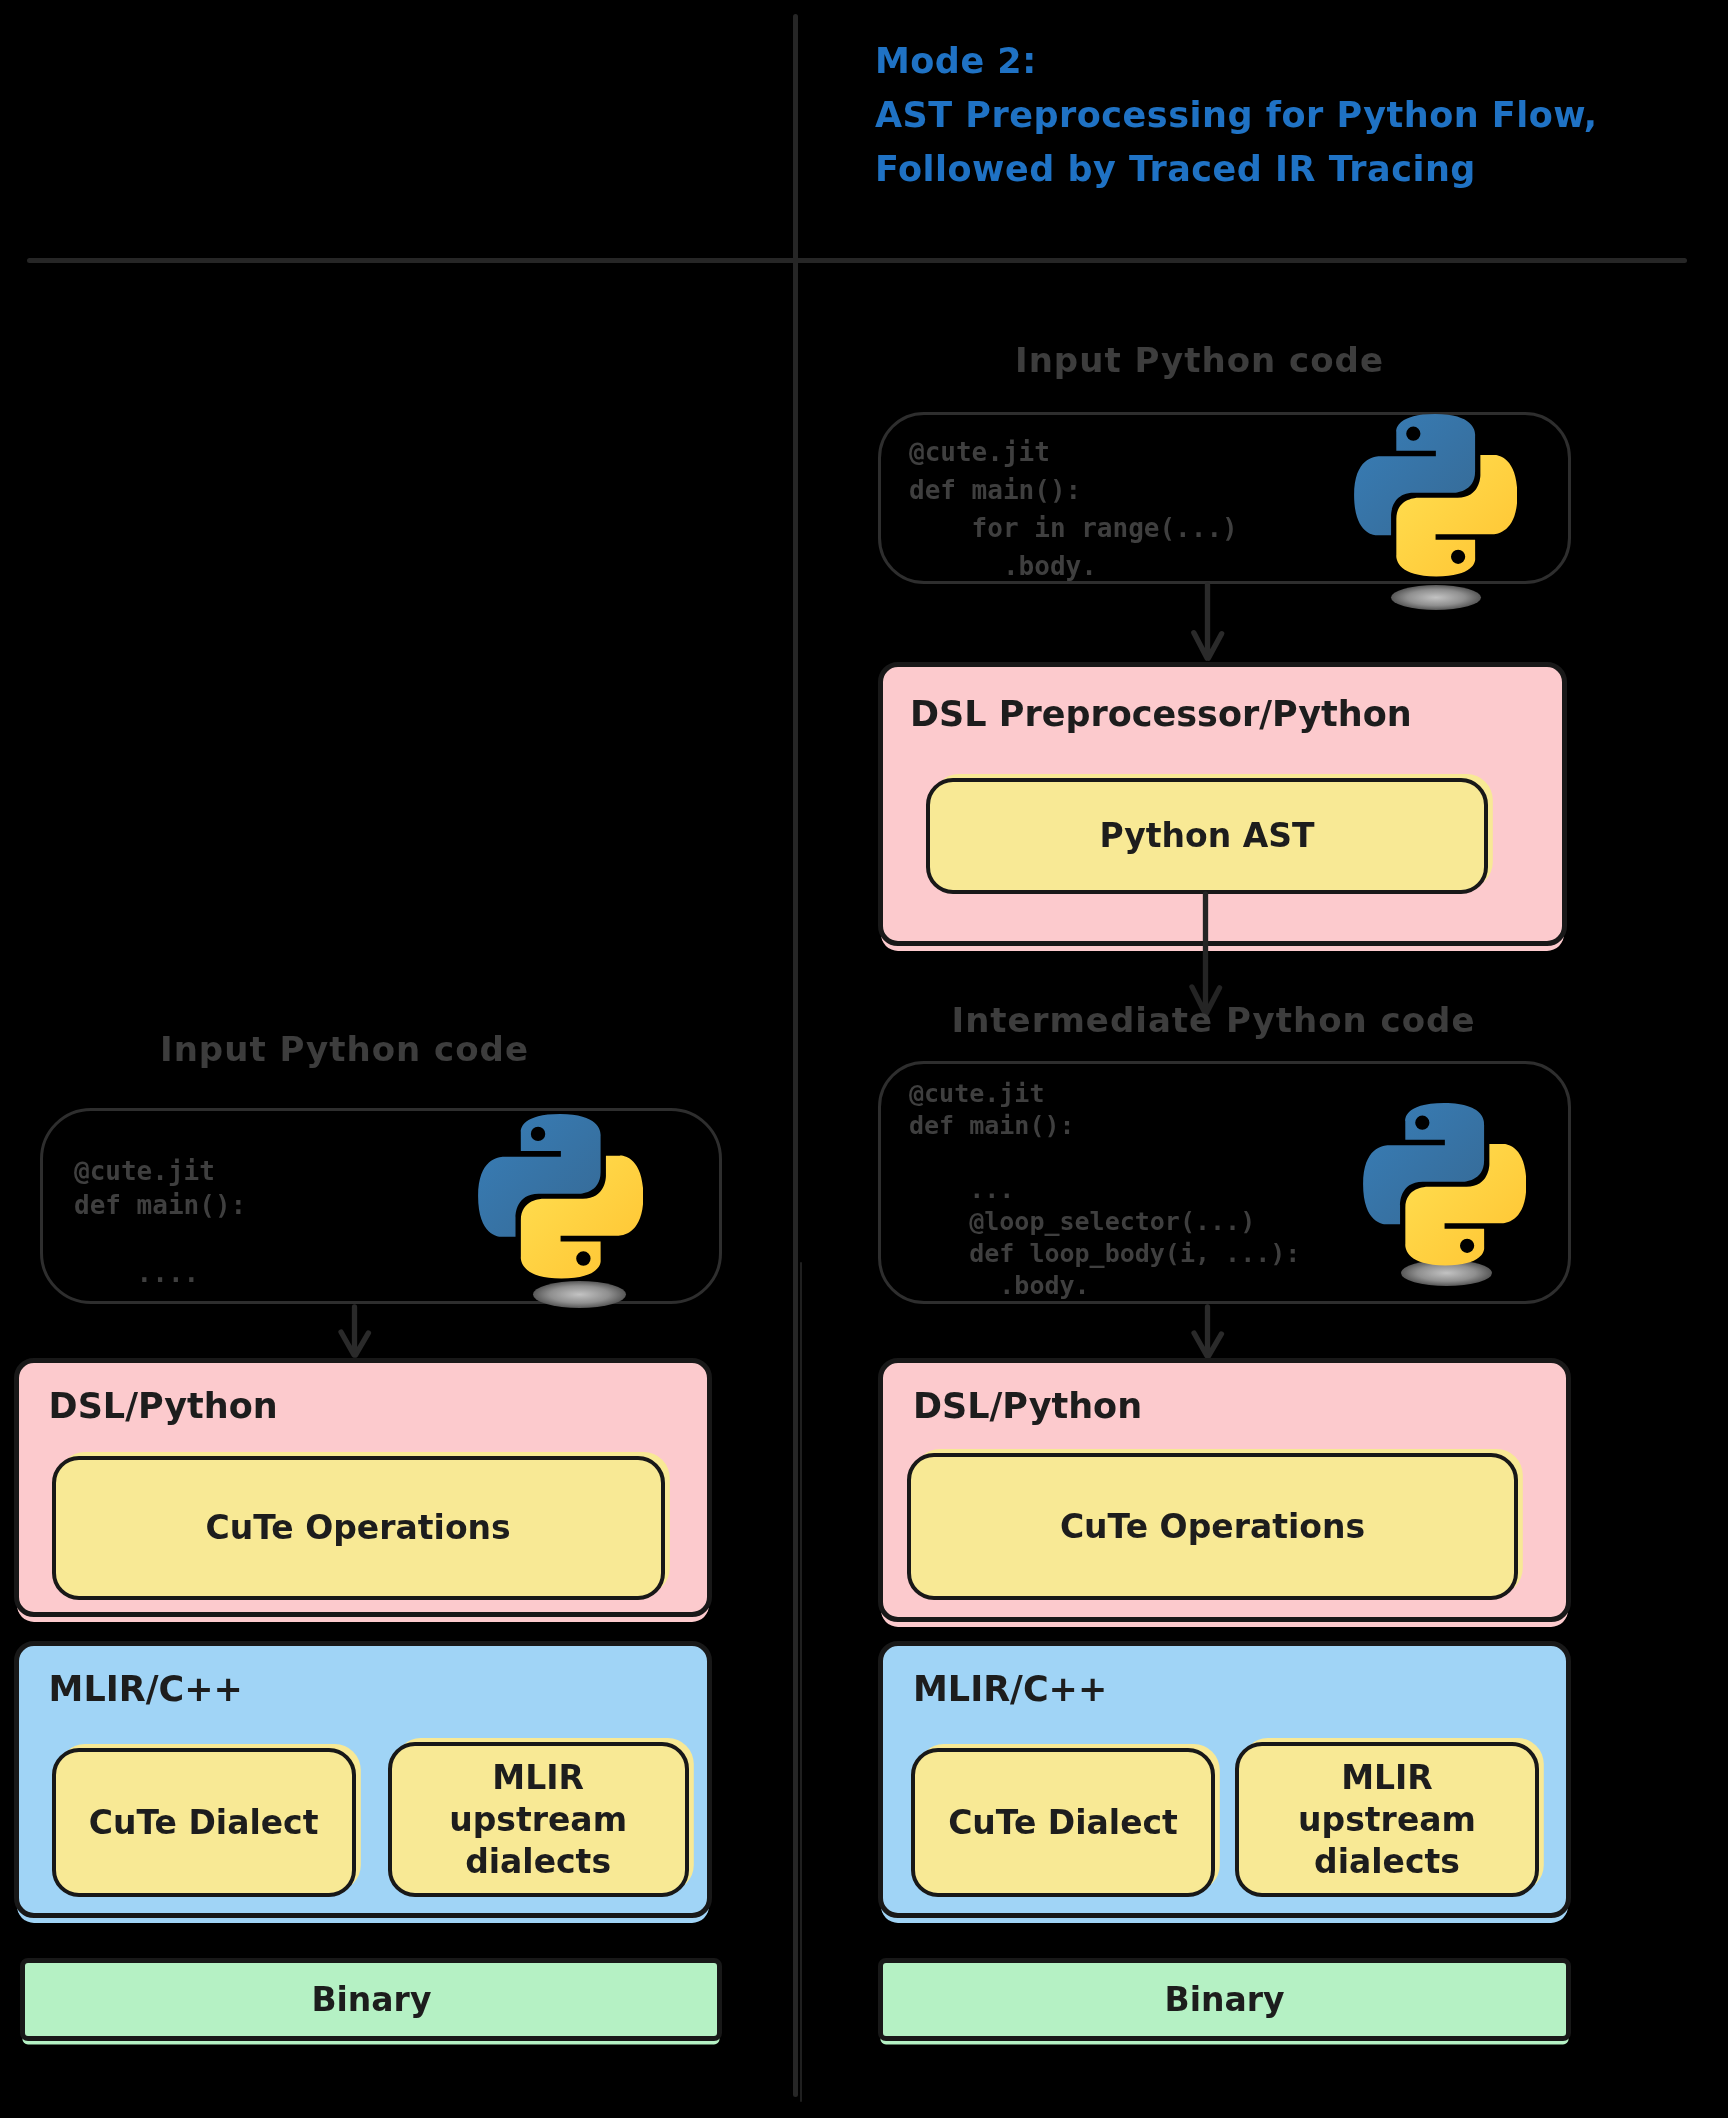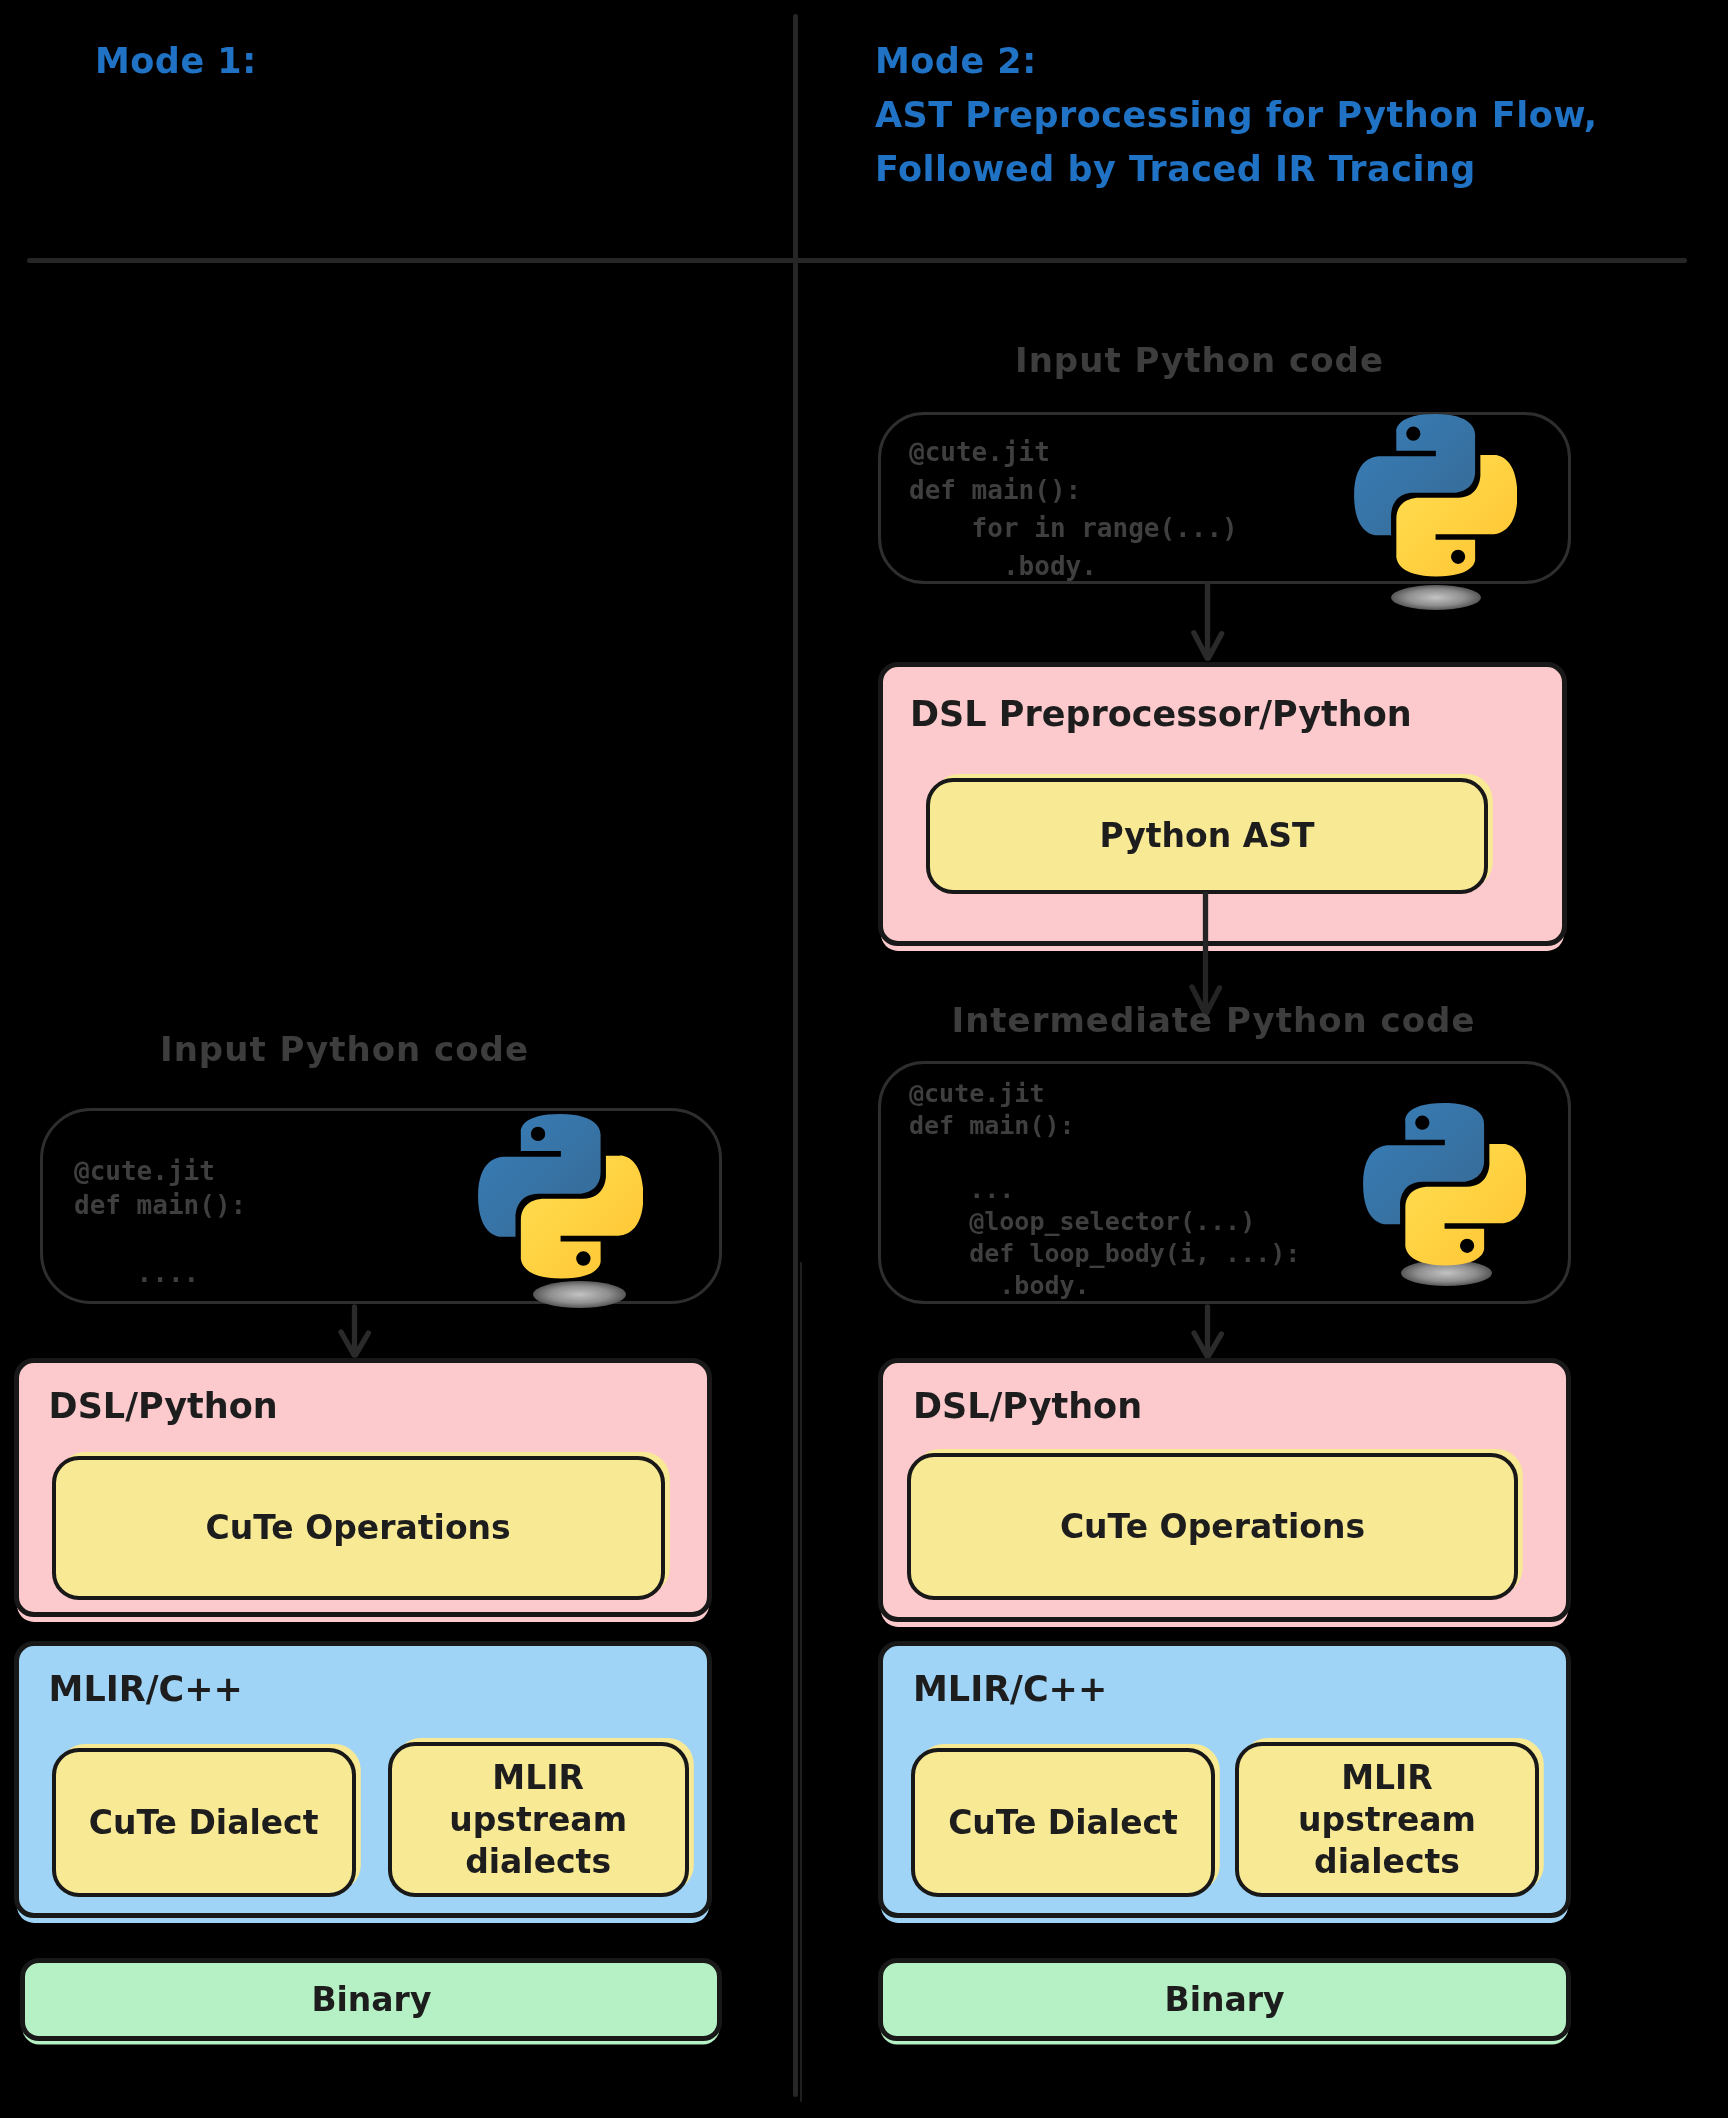--- a/index.html
+++ b/index.html
@@ -22,21 +22,21 @@
   .code{position:absolute;font-family:"DejaVu Sans Mono",monospace;font-weight:bold;color:#3f3f3f;}
   .code .code-line{white-space:pre;}
   .code-l .code-line{height:34px;font-size:26px;line-height:34px;}
   .code-r1 .code-line{height:38px;font-size:26px;line-height:38px;}
   .code-r2 .code-line{height:32px;font-size:25px;line-height:32px;}
 
   
   .bigbox{border:5.3px solid #181818;border-radius:20px;}
   .pinkbox{background:#fccacd;box-shadow:0 7.8px 0 -2.9px #fccacd;}
   .bluebox{background:#a0d4f6;box-shadow:0 7.8px 0 -2.9px #a0d4f6;}
-  .greenbox{background:#b5f1c4;border-radius:19px;box-shadow:0 5.8px 0 -2.4px #b5f1c4;
+  .greenbox{background:#b5f1c4;border-radius:8px;box-shadow:0 5.8px 0 -2.4px #b5f1c4;
             display:flex;align-items:center;justify-content:center;}
   .box-label{position:absolute;left:30px;top:23px;font-size:35px;font-weight:bold;color:#1d1d1d;white-space:nowrap;}
   .yellowbox{position:absolute;box-sizing:border-box;background:#f8e995;border:4.9px solid #181818;border-radius:27px;
              box-shadow:5.8px -4.9px 0 -1px #f8e995;
              display:flex;align-items:center;justify-content:center;text-align:center;}
   .inner-text{font-size:33px;font-weight:bold;color:#1d1d1d;line-height:42px;}
 
   
   .pylogo{position:absolute;}
   .logo-shadow{position:absolute;border-radius:50%;
@@ -64,21 +64,20 @@
   </defs>
 </svg>
 
 <div class="page">
 
   <div class="abs vline" style="left:793px;top:13.6px;width:4.9px;height:2083px;"></div>
   <div class="abs vline" style="left:800px;top:1262px;width:2.4px;height:840px;background:#1f1f1f;"></div>
   <div class="abs hline" style="left:27px;top:258px;width:1660px;height:4.9px;"></div>
 
   <div class="abs mode-title" style="left:95px;top:34px;">
-    <div>Mode 1:</div>
   </div>
 
   <div class="abs io-label" style="left:155px;top:1029px;width:379px;">Input Python code</div>
 
   <div class="abs codebox" style="left:40px;top:1108px;width:682px;height:196px;">
     <div class="code code-l" style="left:31px;top:43px;">
       <div class="code-line">@cute.jit</div>
       <div class="code-line">def main():</div>
       <div class="code-line"></div>
       <div class="code-line">    ....</div>

